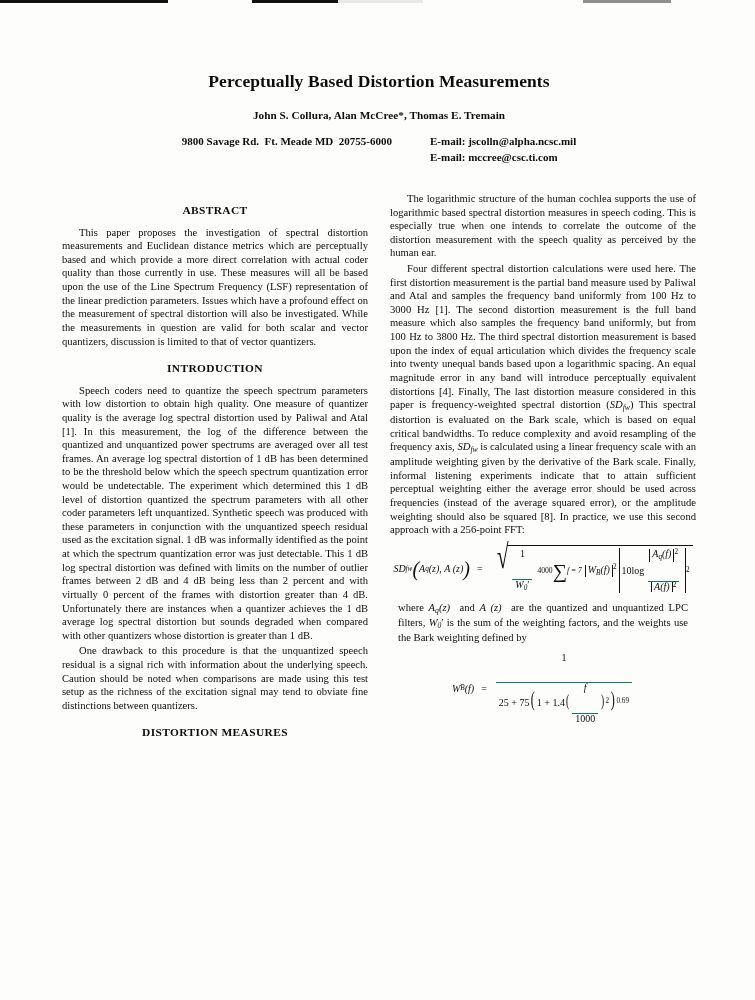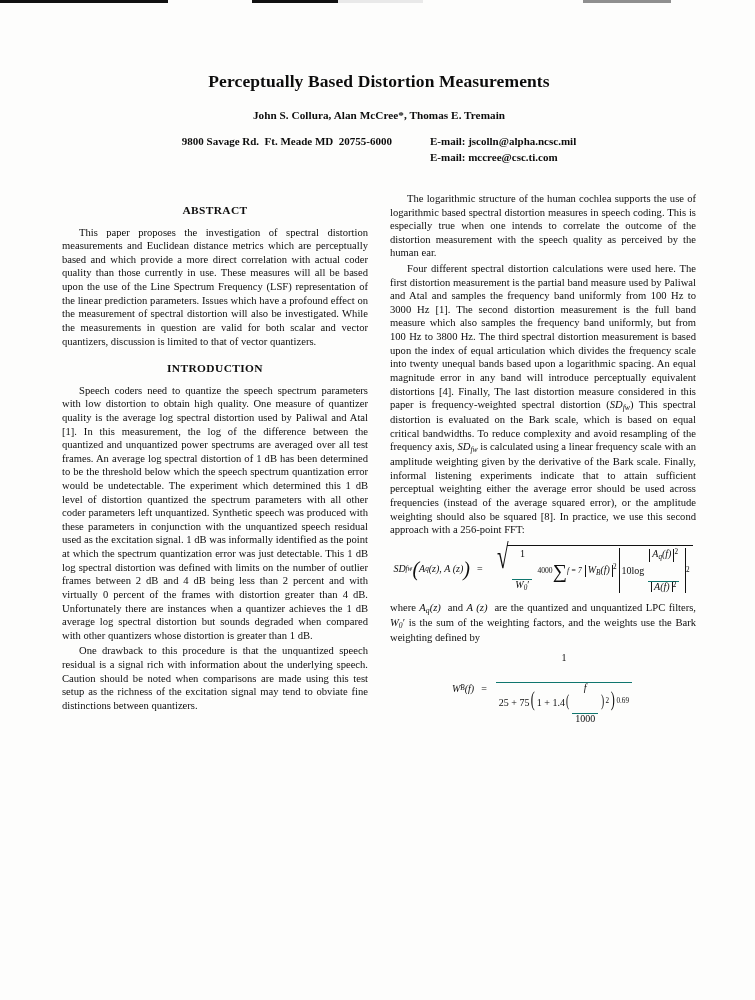--- a/index.html
+++ b/index.html
@@ -88,21 +88,21 @@
     margin: 13px 0 8px 0;
   }
   .sec-head.first { margin-top: 11px; }
   p.para {
     margin: 0 0 0 0;
     text-indent: 17px;
     text-align: justify;
   }
   p.para + p.para { margin-top: 2px; }
   p.cont {
-    margin: 0;
+    margin: 8px;
     text-indent: 0;
     text-align: justify;
   }
 
   
   .mi { font-family: "Liberation Serif", serif; font-style: italic; }
   .sub { font-size: 0.72em; vertical-align: -0.28em; font-style: italic; }
   .sup { font-size: 0.72em; vertical-align: 0.45em; }
 
   .eqblock {
@@ -240,20 +240,21 @@
 
       <div class="col">
 
         <div class="sec-head first">ABSTRACT</div>
         <p class="para">This paper proposes the investigation of spectral distortion measurements and Euclidean distance metrics which are perceptually based and which provide a more direct correlation with actual coder quality than those currently in use. These measures will all be based upon the use of the Line Spectrum Frequency (LSF) representation of the linear prediction parameters. Issues which have a profound effect on the measurement of spectral distortion will also be investigated. While the measurements in question are valid for both scalar and vector quantizers, discussion is limited to that of vector quantizers.</p>
 
         <div class="sec-head">INTRODUCTION</div>
         <p class="para">Speech coders need to quantize the speech spectrum parameters with low distortion to obtain high quality. One measure of quantizer quality is the average log spectral distortion used by Paliwal and Atal [1]. In this measurement, the log of the difference between the quantized and unquantized power spectrums are averaged over all test frames. An average log spectral distortion of 1 dB has been determined to be the threshold below which the speech spectrum quantization error would be undetectable. The experiment which determined this 1 dB level of distortion quantized the spectrum parameters with all other coder parameters left unquantized. Synthetic speech was produced with these parameters in conjunction with the unquantized speech residual used as the excitation signal. 1 dB was informally identified as the point at which the spectrum quantization error was just detectable. This 1 dB log spectral distortion was defined with limits on the number of outlier frames between 2 dB and 4 dB being less than 2 percent and with virtually 0 percent of the frames with distortion greater than 4 dB. Unfortunately there are instances when a quantizer achieves the 1 dB average log spectral distortion but sounds degraded when compared with other quantizers whose distortion is greater than 1 dB.</p>
         <p class="para">One drawback to this procedure is that the unquantized speech residual is a signal rich with information about the underlying speech. Caution should be noted when comparisons are made using this test setup as the richness of the excitation signal may tend to obviate fine distinctions between quantizers.</p>
 
+        <div class="sec-head">DISTORTION MEASURES</div>
       </div>
 
       <div class="col">
 
         <p class="para">The logarithmic structure of the human cochlea supports the use of logarithmic based spectral distortion measures in speech coding. This is especially true when one intends to correlate the outcome of the distortion measurement with the speech quality as perceived by the human ear.</p>
 
         <p class="para"><span>Four different spectral distortion calculations were used here. The first distortion measurement is the partial band measure used by Paliwal and Atal and samples the frequency band uniformly from 100 Hz to 3000 Hz [1]. The second distortion measurement is the full band measure which also samples the frequency band uniformly, but from 100 Hz to 3800 Hz. The third spectral distortion measurement is based upon the index of equal articulation which divides the frequency scale into twenty unequal bands based upon a logarithmic spacing. An equal magnitude error in any band will introduce perceptually equivalent distortions [4]. Finally, The last distortion measure considered in this paper is frequency-weighted spectral distortion (</span><span class="mi">SD</span><span class="sub">fw</span><span>) This spectral distortion is evaluated on the Bark scale, which is based on equal critical bandwidths. To reduce complexity and avoid resampling of the frequency axis,</span> <span class="mi">SD</span><span class="sub">fw</span> <span>is calculated using a linear frequency scale with an amplitude weighting given by the derivative of the Bark scale. Finally, informal listening experiments indicate that to attain sufficient perceptual weighting either the average error should be used across frequencies (instead of the average squared error), or the amplitude weighting should also be squared [8]. In practice, we use this second approach with a 256-point FFT:</span></p>
 
         <div class="eqblock">
           <span class="eq1">

